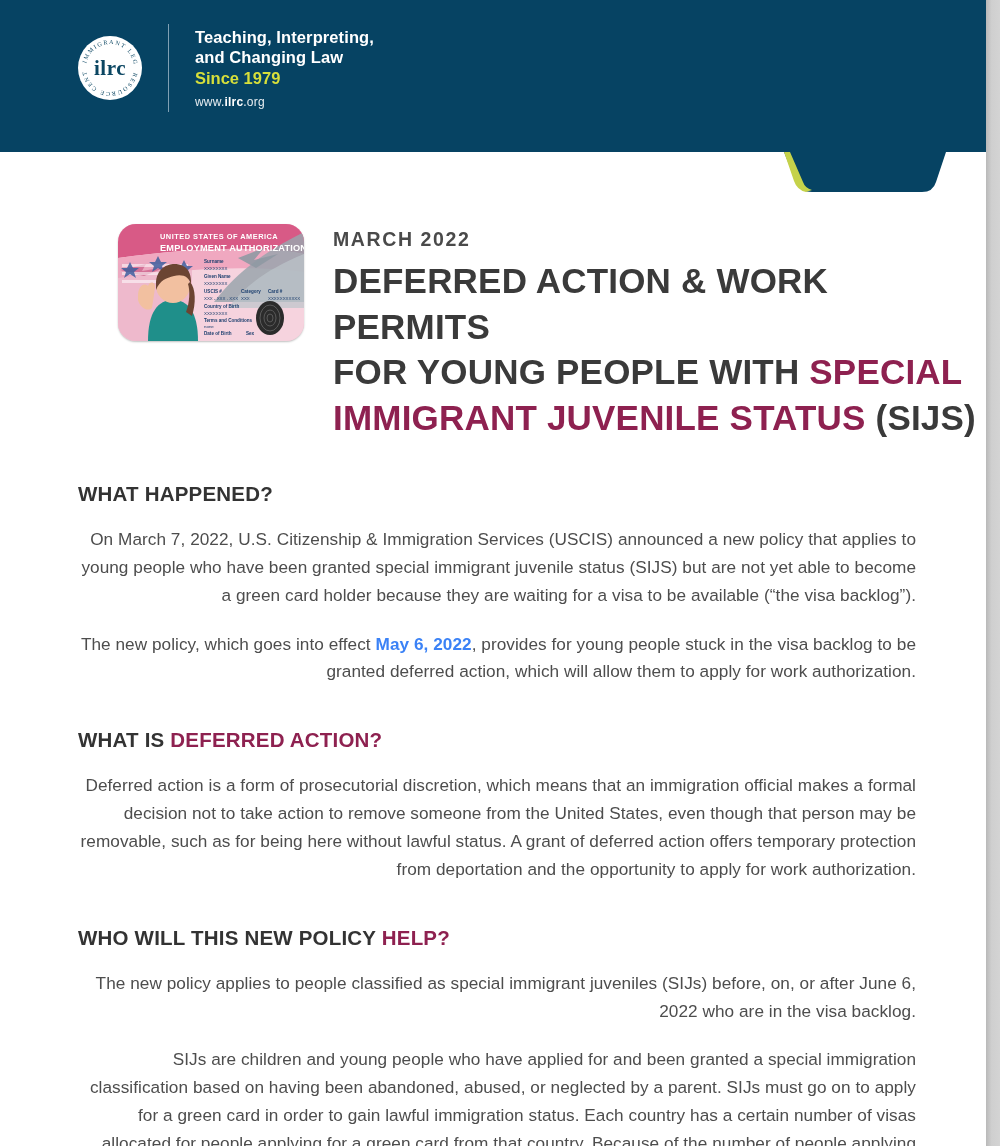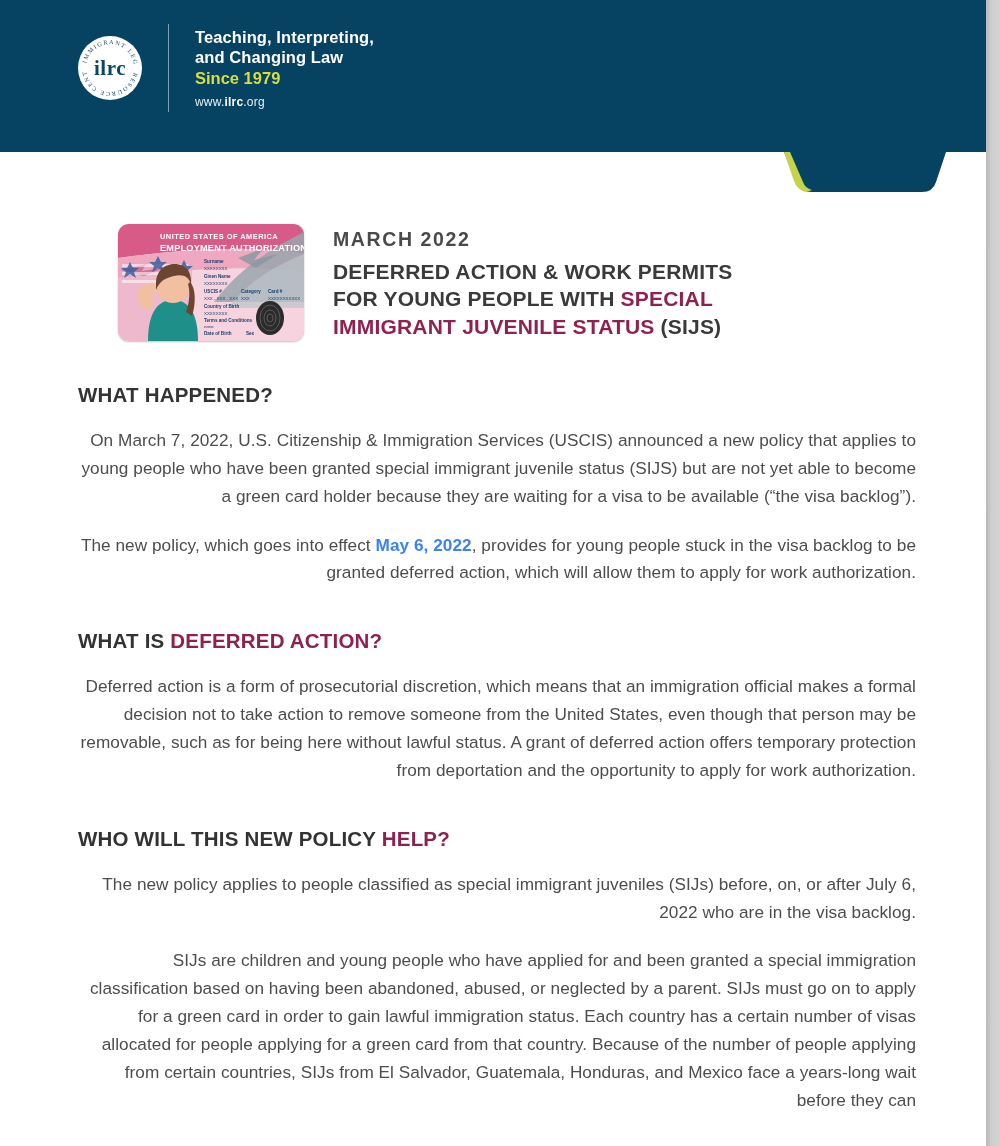--- a/index.html
+++ b/index.html
@@ -70,33 +70,33 @@
   }
 
   
   .title-block {
     display: flex; align-items: flex-start;
     padding: 72px 0 0 118px;
   }
   .ead-card {
     position: relative;
     width: 186px; height: 117px;
-    border-radius: 11px;
+    border-radius: 18px;
     overflow: hidden;
     flex: 0 0 auto;
     box-shadow: 0 1px 2px rgba(0,0,0,.25);
     background: #f2c2d2;
   }
   .title-text { margin-left: 29px; padding-top: 4px; }
   .kicker {
     font-size: 19.5px; color: #4a4a4a; letter-spacing: 1.6px;
     font-weight: 700; margin-bottom: 7px;
   }
   .doc-title {
-    font-size: 21px; font-weight: 700; color: #3a3a3a;
+    font-size: 35px; font-weight: 700; color: #3a3a3a;
     line-height: 1.30; letter-spacing: .2px;
   }
   .doc-title .hi { color: #8e2150; }
 
   
   .body-wrap { padding: 0 70px 0 78px; }
   h2.section {
     font-size: 20.5px; font-weight: 700; color: #333333;
     letter-spacing: .2px;
     margin-top: 42px; margin-bottom: 20px;
@@ -233,21 +233,21 @@
   <div class="body-wrap">
 
     <h2 class="section"><span>WHAT HAPPENED?</span><span class="hi"></span></h2>
     <p class="para">On March 7, 2022, U.S. Citizenship &amp; Immigration Services (USCIS) announced a new policy that applies to young people who have been granted special immigrant juvenile status (SIJS) but are not yet able to become a green card holder because they are waiting for a visa to be available (“the visa backlog”).</p>
     <p class="para"><span>The new policy, which goes into effect </span><b>May 6, 2022</b><span>, provides for young people stuck in the visa backlog to be granted deferred action, which will allow them to apply for work authorization.</span></p>
 
     <h2 class="section"><span>WHAT IS </span><span class="hi">DEFERRED ACTION?</span></h2>
     <p class="para">Deferred action is a form of prosecutorial discretion, which means that an immigration official makes a formal decision not to take action to remove someone from the United States, even though that person may be removable, such as for being here without lawful status. A grant of deferred action offers temporary protection from deportation and the opportunity to apply for work authorization.</p>
 
     <h2 class="section"><span>WHO WILL THIS NEW POLICY </span><span class="hi">HELP?</span></h2>
-    <p class="para">The new policy applies to people classified as special immigrant juveniles (SIJs) before, on, or after July 6, 2022 who are in the visa backlog.</p>
+    <p class="para">The new policy applies to people classified as special immigrant juveniles (SIJs) before, on, or after June 6, 2022 who are in the visa backlog.</p>
     <div class="clip-bottom">
       <p class="para tight">SIJs are children and young people who have applied for and been granted a special immigration classification based on having been abandoned, abused, or neglected by a parent. SIJs must go on to apply for a green card in order to gain lawful immigration status. Each country has a certain number of visas allocated for people applying for a green card from that country. Because of the number of people applying from certain countries, SIJs from El Salvador, Guatemala, Honduras, and Mexico face a years-long wait before they can</p>
     </div>
 
   </div>
 
 </div>
 <div id="page-shadow"></div>
 
 </body></html>

